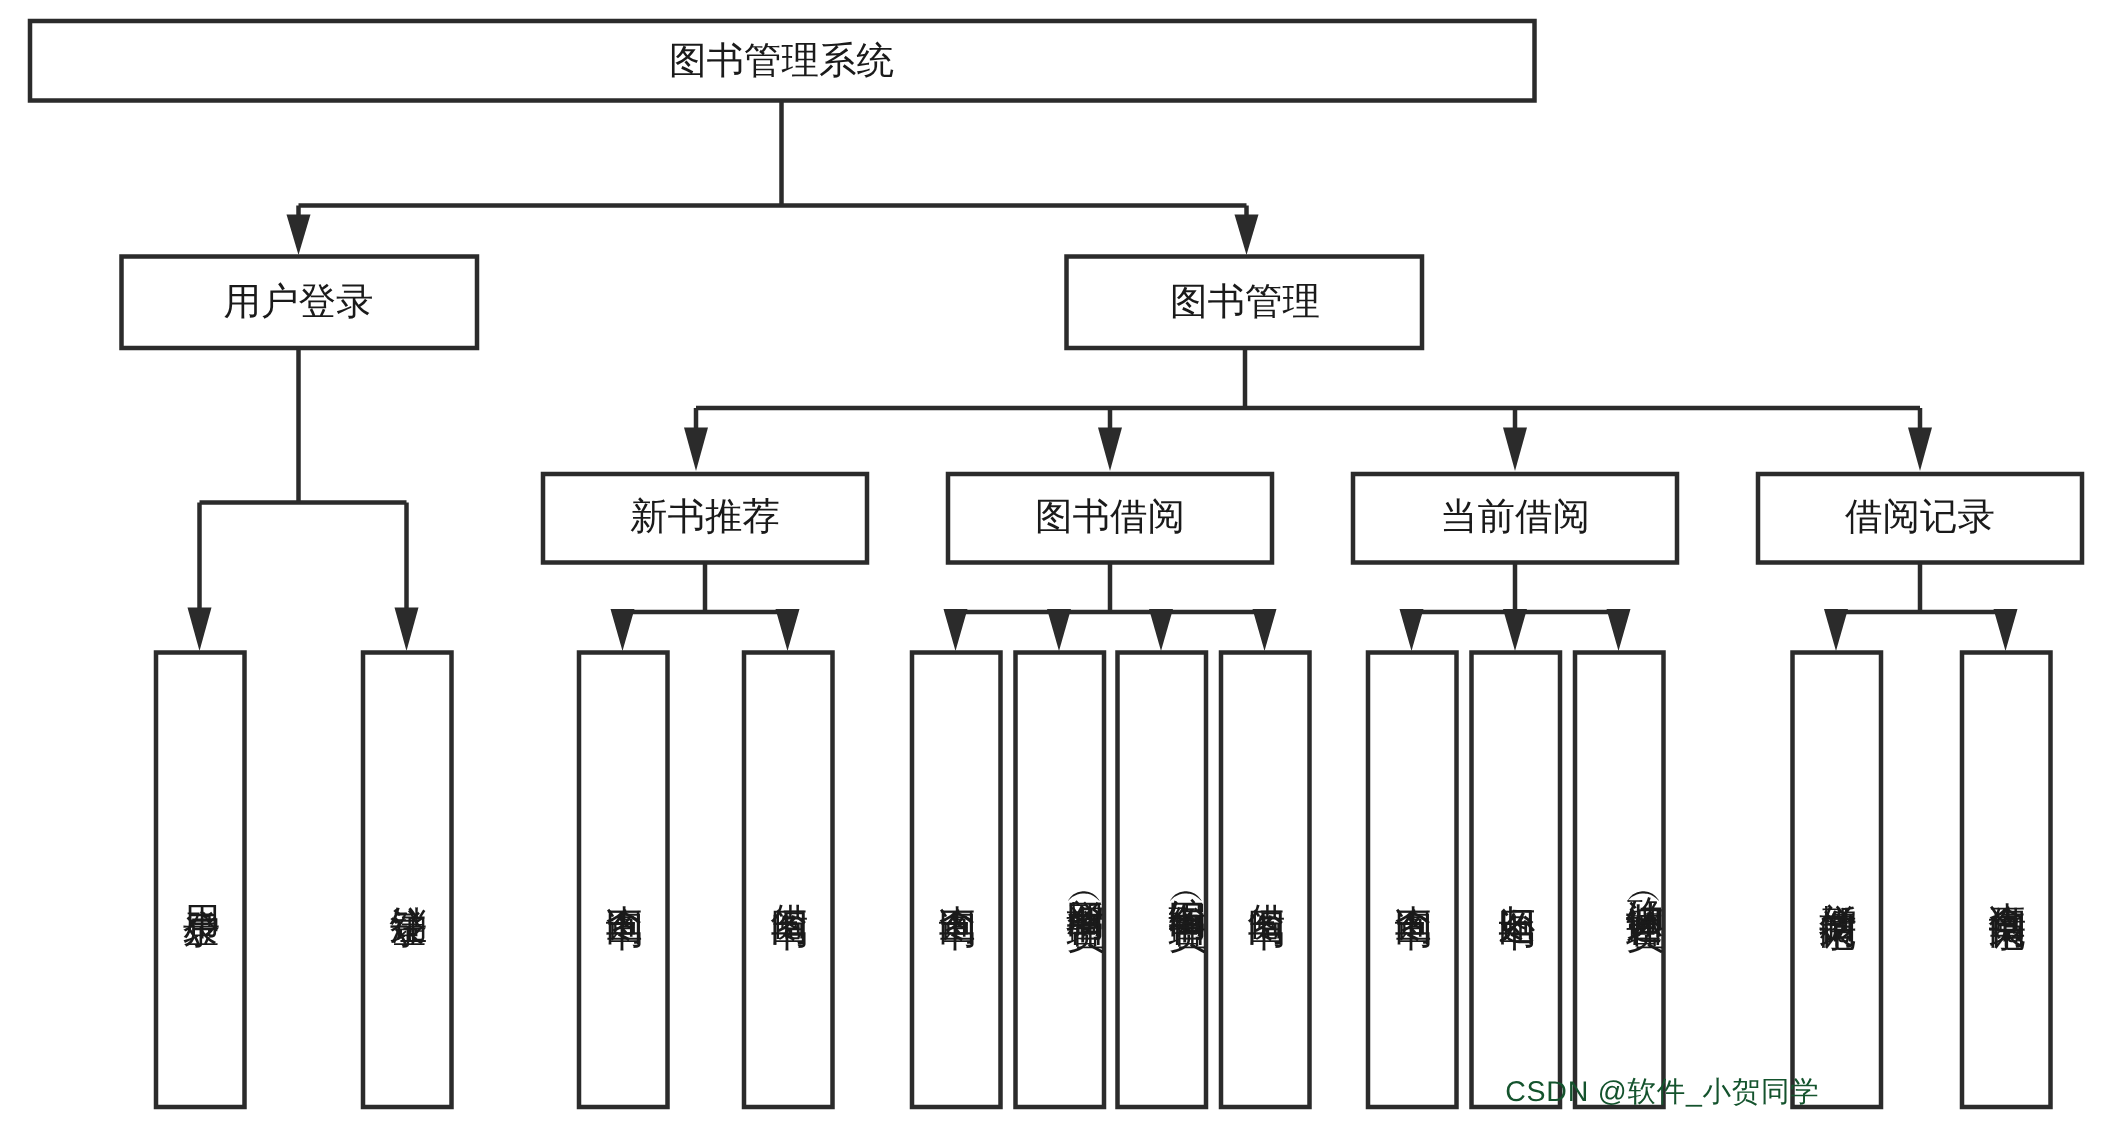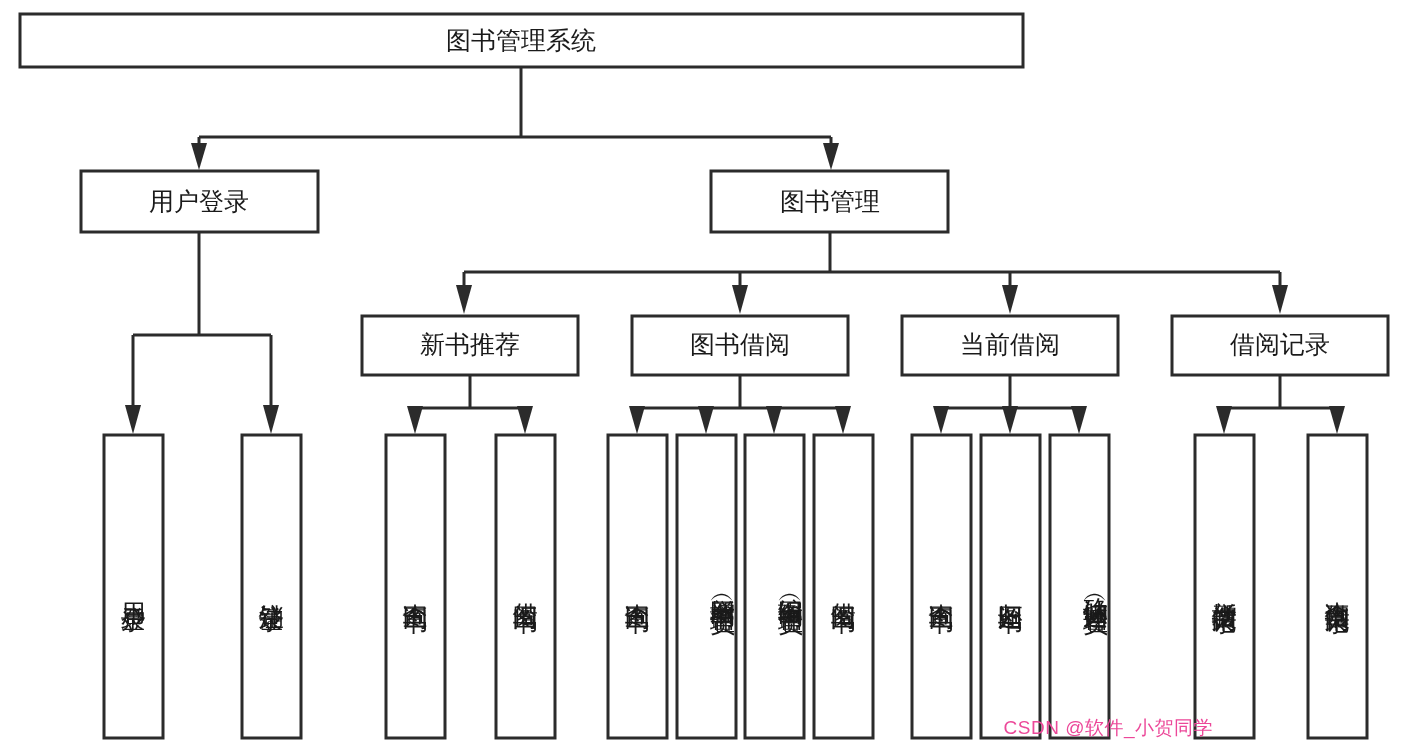--- a/index.html
+++ b/index.html
@@ -64,21 +64,21 @@
     justify-content: center;
     white-space: nowrap;
     user-select: none;
   }
   .watermark {
     position: absolute;
     right: 8px;
     bottom: 6px;
     font-family: "Liberation Sans", "DejaVu Sans", sans-serif;
     font-size: 19px;
-    color: #ec4899;
+    color: #14532d;
     letter-spacing: 0.5px;
     white-space: nowrap;
   }
 </style>
 </head>
 <body>
 
 <div id="diagram-root">
 
   <svg class="flow" viewBox="0 0 1405 747">

